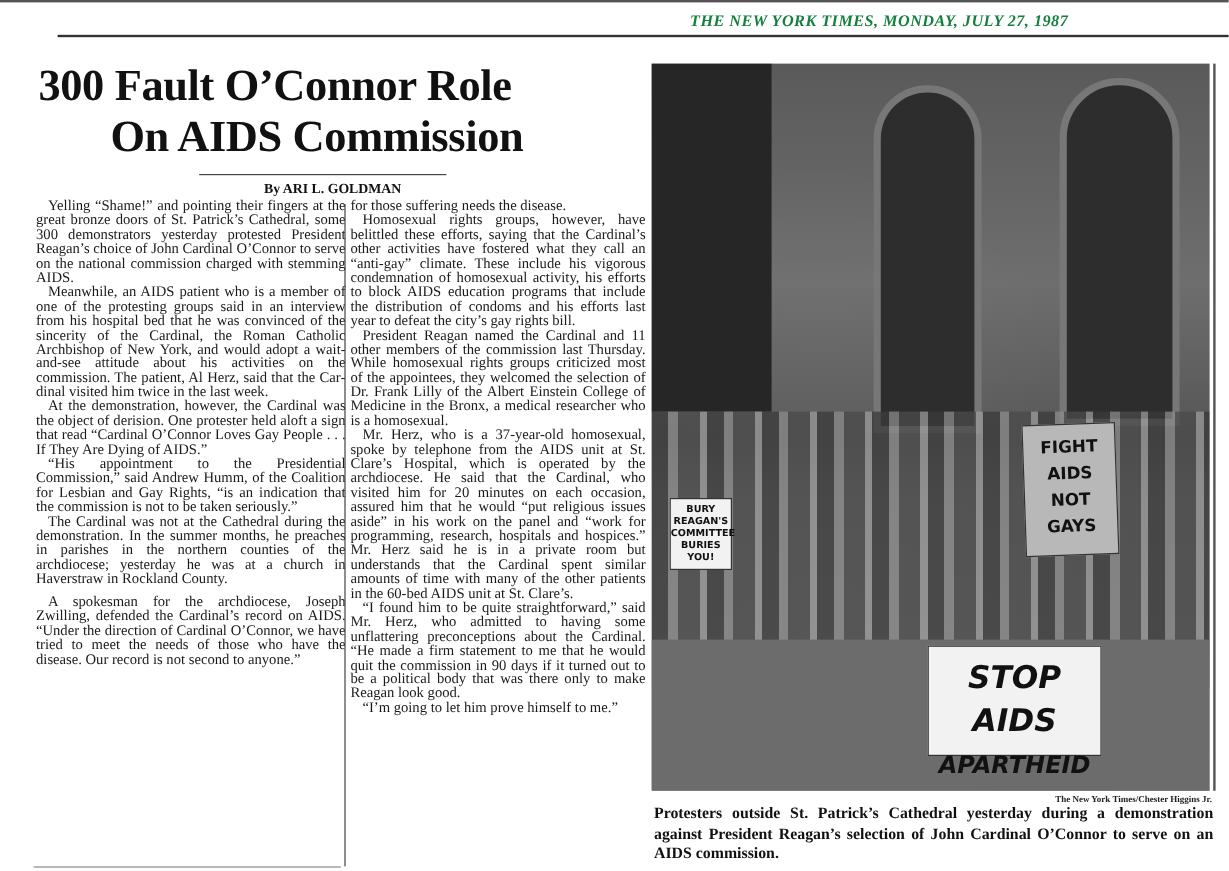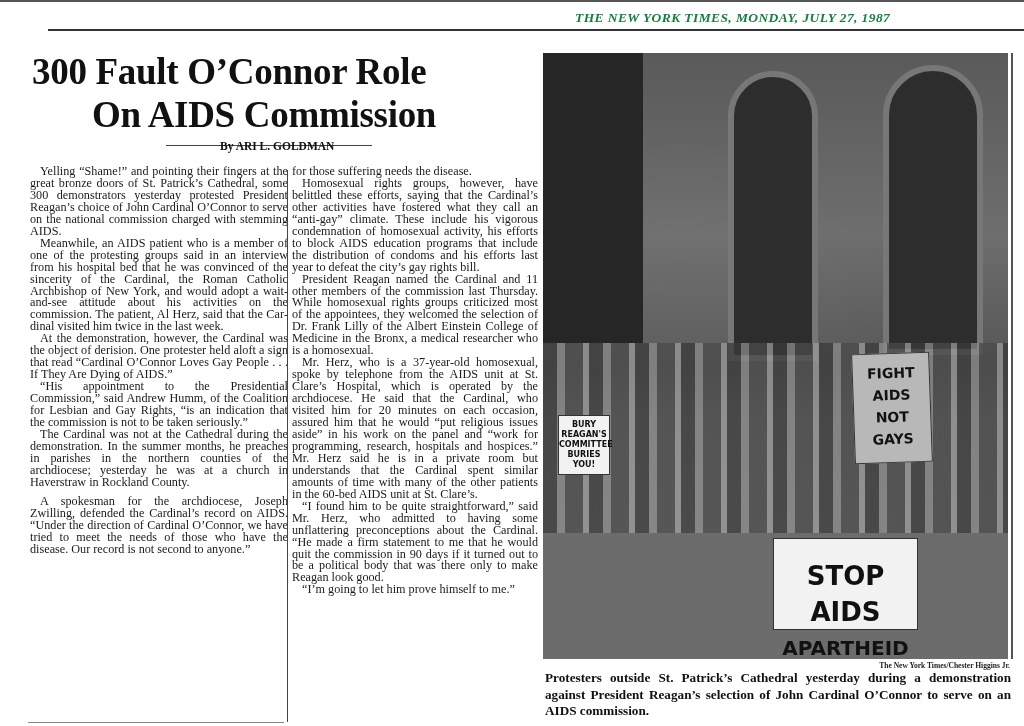--- a/index.html
+++ b/index.html
@@ -14,21 +14,21 @@
   .rule-top { position: absolute; left: 48px; top: 29px; width: 976px; height: 2px; background: #333; }
   .headline {
     position: absolute; left: 28px; top: 50px; width: 505px;
     font-family: "Liberation Serif", serif; font-size: 37px; line-height: 43px;
     color: #111; letter-spacing: -0.3px;
   }
   .headline .l1 { display: block; padding-left: 4px; }
   .headline .l2 { display: block; padding-left: 64px; }
   .hl-rule { position: absolute; left: 166px; top: 145px; width: 206px; height: 1px; background: #444; }
   .byline {
-    position: absolute; left: 220px; top: 140px; width: 200px;
+    position: absolute; left: 220px; top: 152px; width: 200px;
     font-family: "Liberation Serif", serif; font-weight: bold; font-size: 11.5px; color: #111;
   }
   .col {
     position: absolute; top: 166px; width: 258px;
     font-family: "Liberation Serif", serif; font-size: 12.2px; line-height: 11.95px;
     text-align: justify; color: #1a1a1a;
   }
   .col p { text-indent: 10px; hyphens: manual; }
   .col p.noindent { text-indent: 0; }
   .col1 { left: 30px; }
@@ -46,21 +46,21 @@
   .photo .arch { position: absolute; border-radius: 60px 60px 0 0; background: #2d2d2d; border: 6px solid #777; }
   .photo .arch1 { left: 185px; top: 18px; width: 90px; height: 290px; }
   .photo .arch2 { left: 340px; top: 12px; width: 100px; height: 290px; }
   .photo .crowd { position: absolute; left: 0; top: 290px; width: 465px; height: 230px;
     background: repeating-linear-gradient(90deg, #3a3a3a 0 14px, #8a8a8a 14px 22px, #4a4a4a 22px 40px, #9a9a9a 40px 46px); opacity: 0.75; }
   .photo .street { position: absolute; left: 0; top: 480px; width: 465px; height: 126px; background: #6c6c6c; }
   .sign {
     position: absolute; background: #f2f2f2; color: #111; text-align: center;
     font-family: "DejaVu Sans", sans-serif; font-weight: bold; border: 1px solid #333;
   }
-  .sign-stop { left: 230px; top: 485px; width: 145px; height: 92px; font-size: 26px; line-height: 36px; padding-top: 19px; }
+  .sign-stop { left: 230px; top: 485px; width: 145px; height: 92px; font-size: 26px; line-height: 36px; padding-top: 8px; font-style: italic; }
   .sign-fight { left: 310px; top: 300px; width: 78px; height: 110px; font-size: 14px; line-height: 22px; background: #b8b8b8; padding-top: 8px; transform: rotate(-2deg); }
   .sign-bury { left: 15px; top: 362px; width: 52px; height: 60px; font-size: 8px; line-height: 10px; padding-top: 4px; }
   .photo-right-rule { position: absolute; left: 1011px; top: 53px; width: 2px; height: 606px; background: #555; }
   .credit {
     position: absolute; left: 700px; top: 661px; width: 310px; text-align: right;
     font-family: "Liberation Serif", serif; font-weight: bold; font-size: 7.5px; color: #222;
   }
   .caption {
     position: absolute; left: 545px; top: 670px; width: 466px;
     font-family: "Liberation Serif", serif; font-weight: bold; font-size: 13.2px; line-height: 16.5px;

